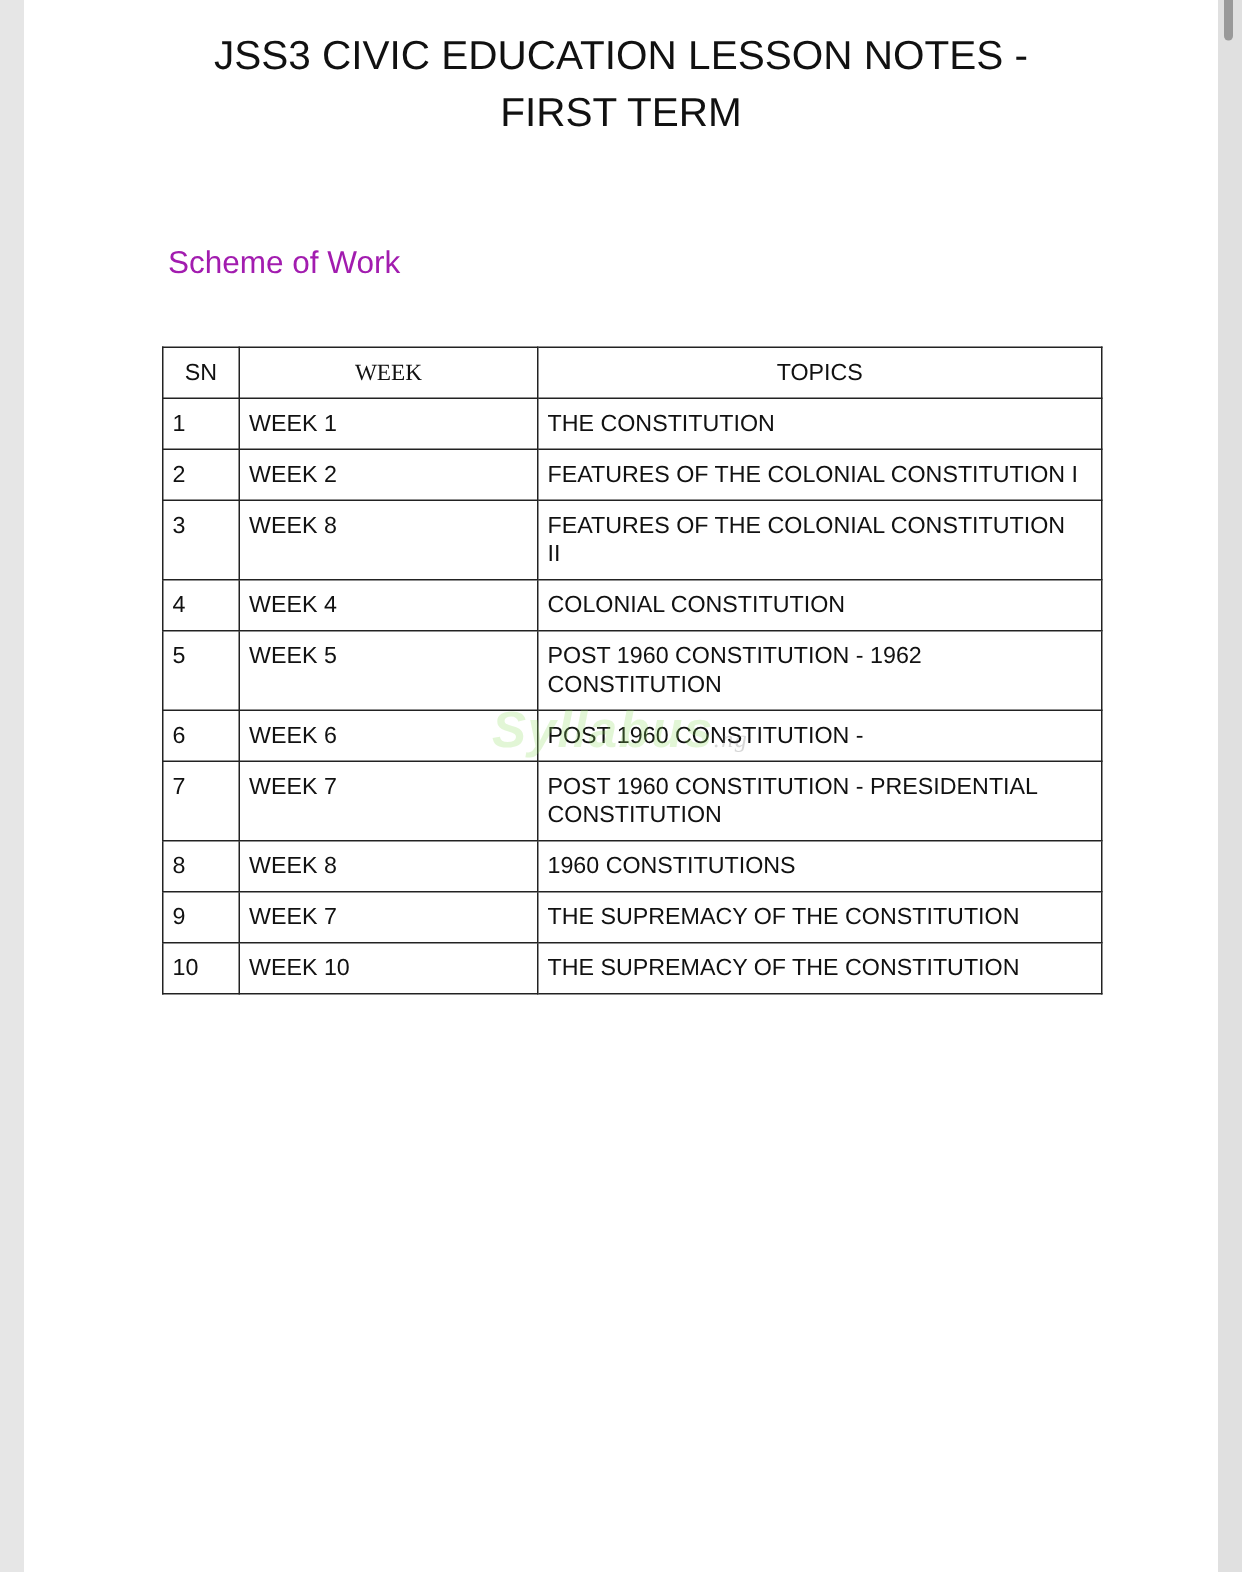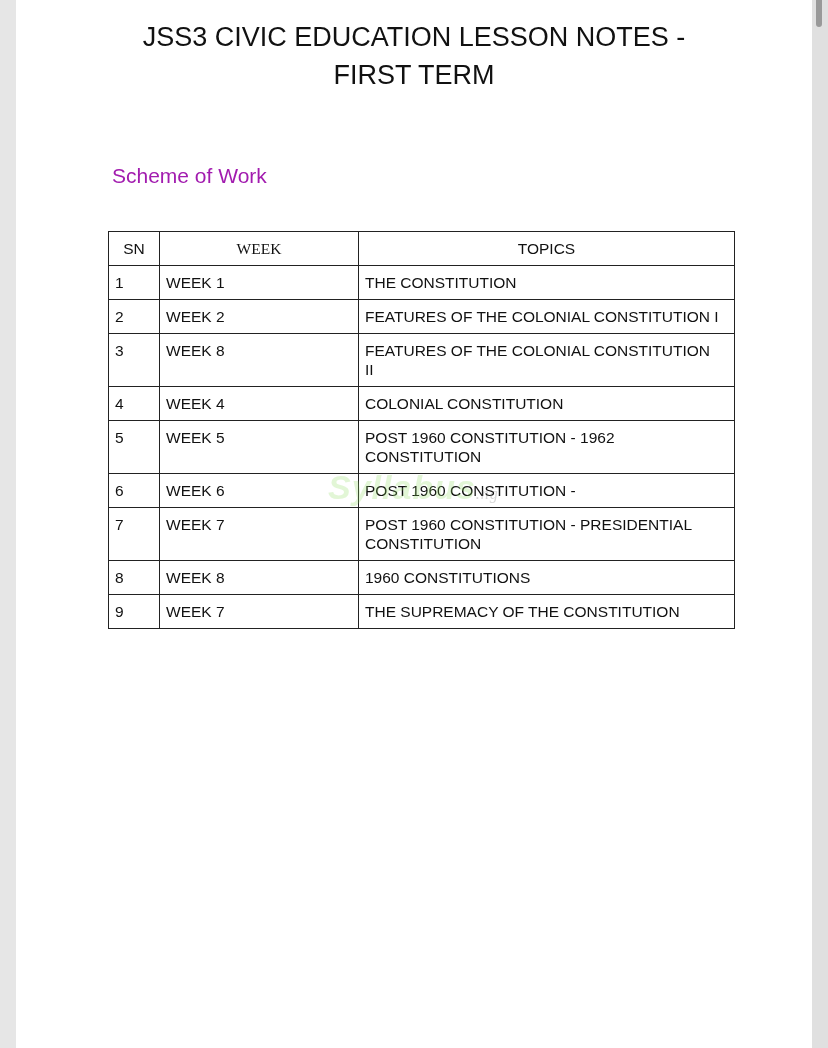--- a/index.html
+++ b/index.html
@@ -75,16 +75,21 @@
       <tr>
         <td>8</td>
         <td>WEEK 8</td>
         <td>1960 CONSTITUTIONS</td>
       </tr>
       <tr>
         <td>9</td>
         <td>WEEK 7</td>
         <td>THE SUPREMACY OF THE CONSTITUTION</td>
       </tr>
+      <tr>
+        <td>10</td>
+        <td>WEEK 10</td>
+        <td>THE SUPREMACY OF THE CONSTITUTION</td>
+      </tr>
     </tbody>
 </table>
 
 <div class="wm"><b>Syllabus</b><span>.ng</span></div>
 
 </body></html>

